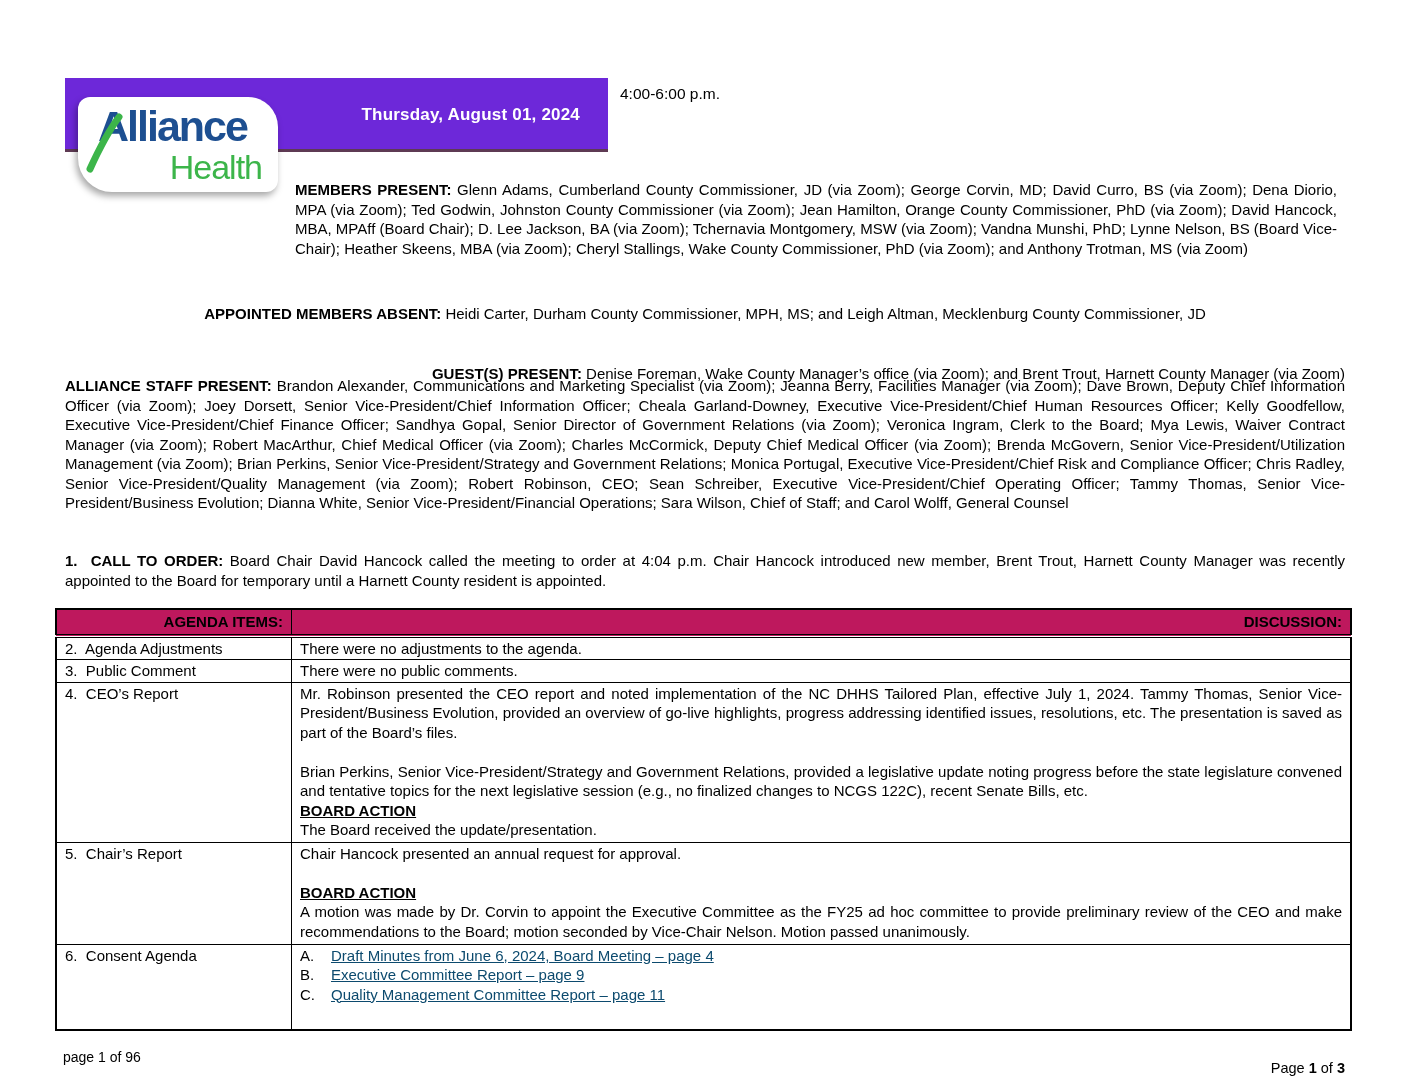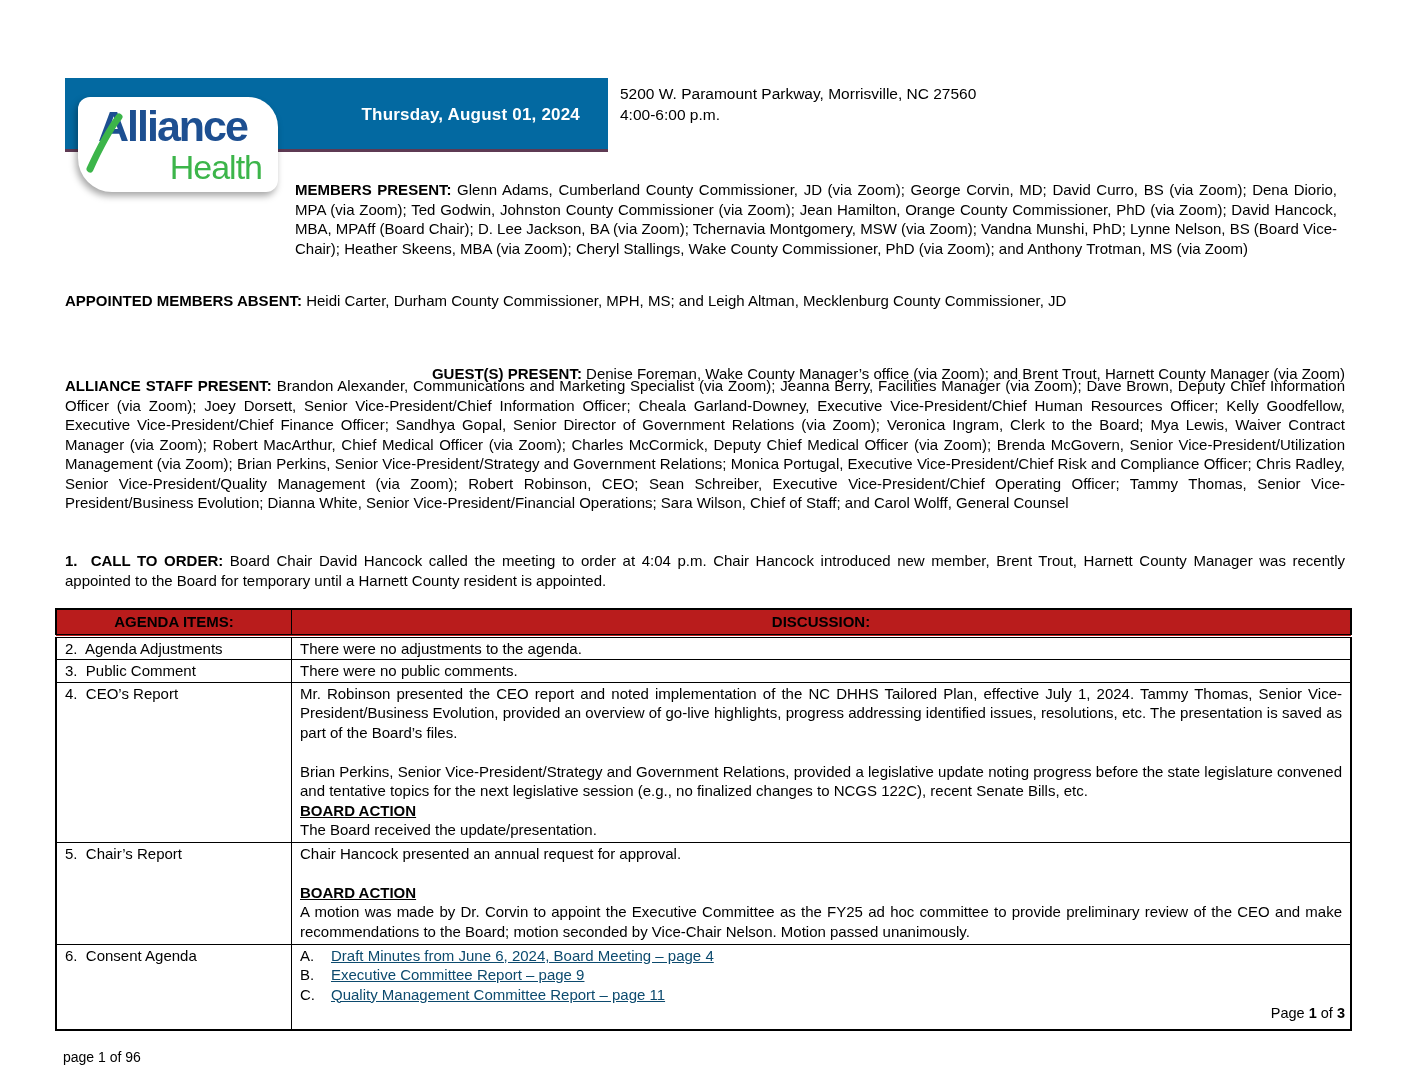--- a/index.html
+++ b/index.html
@@ -6,21 +6,21 @@
   body {
     width:1408px; height:1088px;
     font-family:"Liberation Sans", sans-serif;
     color:#000; position:relative; overflow:hidden;
   }
   .pre { white-space:pre-wrap; }
 
   
   .band {
     position:absolute; left:65px; top:78px; width:543px; height:71px;
-    background:#0369a1; border-bottom:3px solid #5E3A53;
+    background:#6d28d9; border-bottom:3px solid #5E3A53;
   }
   .band-date {
     position:absolute; right:28px; top:27px;
     color:#fff; font-weight:bold; font-size:17px; letter-spacing:0.2px;
   }
 
   
   .logo {
     position:absolute; left:78px; top:97px; width:200px; height:95px;
     background:#fff; border-radius:12px 30px 12px 34px;
@@ -41,50 +41,50 @@
 
   
   .header-text { position:absolute; left:620px; top:83px; line-height:21px; }
   .header-title { font-size:18px; font-weight:bold; }
   .header-sub   { font-size:15.5px; }
 
   
   .para { position:absolute; font-size:15px; line-height:19.5px; text-align:justify; }
   .para b.lead { font-weight:bold; }
   .p-members { left:295px; width:1042px; top:180px; }
-  .p-absent  { left:65px;  width:1280px; top:291px; text-align:left; }
+  .p-absent  { left:65px;  width:1280px; top:304px; text-align:center; }
   .p-guests  { left:65px;  width:1280px; top:338px; text-align:right;margin-top:26px; }
   .p-staff   { left:65px;  width:1280px; top:376px; }
   .p-call    { left:65px;  width:1280px; top:551px; }
 
   
   .minutes-table {
     position:absolute; left:55px; top:608px; width:1297px;
     border-collapse:collapse; font-size:15px; line-height:19.5px;
     border:2px solid #000;
   }
   .minutes-table td, .minutes-table th { border:1.5px solid #000; vertical-align:top; padding:1px 8px; }
   .minutes-table th {
-    background:#b91c1c; font-weight:bold; text-align:center;
+    background:#be185d; font-weight:bold; text-align:right;
     border-bottom:4px double #000; padding:2px 8px;margin-top:44px;
   }
   .col-agenda { width:218px; }
   .cell-discussion p { margin:0; text-align:justify; }
   .spacer { height:19.5px; }
   .board-action { font-weight:bold; text-decoration:underline; }
   .link-line { display:flex; }
   .link-letter { width:31px; flex:0 0 31px; }
   .doc-link { color:#0c4a6e; text-decoration:underline; cursor:pointer; }
   .row-ceo td    { height:157px; }
   .row-chair td  { height:99px; }
   .row-consent td{ height:82px; }
 
   
   .footer-pagex {
-    position:absolute; right:63px; top:1005px; font-size:14.5px;
+    position:absolute; right:63px; top:1060px; font-size:14.5px;
   }
   .footer-docpage {
     position:absolute; left:63px; top:1049px; font-size:14px;
   }
 </style>
 </head>
 <body>
 
 <div>
 
@@ -94,21 +94,20 @@
 
   <div class="logo">
     <span class="logo-alliance">Alliance</span>
     <span class="logo-health">Health</span>
     <svg class="logo-swoosh" width="70" height="70" viewBox="0 0 70 70">
       <path d="M 4 62 C 14 40 24 22 33 10" stroke="#3CB54A" stroke-width="7" fill="none" stroke-linecap="round"></path>
     </svg>
   </div>
 
   <div class="header-text">
-    <div class="header-sub">5200 W. Paramount Parkway, Morrisville, NC 27560</div>
     <div class="header-sub">4:00-6:00 p.m.</div>
   </div>
 
   <div class="para p-members">
     <b class="lead pre">MEMBERS PRESENT: </b><span>Glenn Adams, Cumberland County Commissioner, JD (via Zoom); George Corvin, MD; David Curro, BS (via Zoom); Dena Diorio, MPA (via Zoom); Ted Godwin, Johnston County Commissioner (via Zoom); Jean Hamilton, Orange County Commissioner, PhD (via Zoom); David Hancock, MBA, MPAff (Board Chair); D. Lee Jackson, BA (via Zoom); Tchernavia Montgomery, MSW (via Zoom); Vandna Munshi, PhD;  Lynne Nelson, BS (Board Vice-Chair); Heather Skeens, MBA (via Zoom); Cheryl Stallings, Wake County Commissioner, PhD (via Zoom); and Anthony Trotman, MS (via Zoom)</span>
   </div>
 
   <div class="para p-absent">
     <b class="lead pre">APPOINTED MEMBERS ABSENT: </b><span>Heidi Carter, Durham County Commissioner, MPH, MS; and Leigh Altman, Mecklenburg County Commissioner, JD</span>
   </div>

